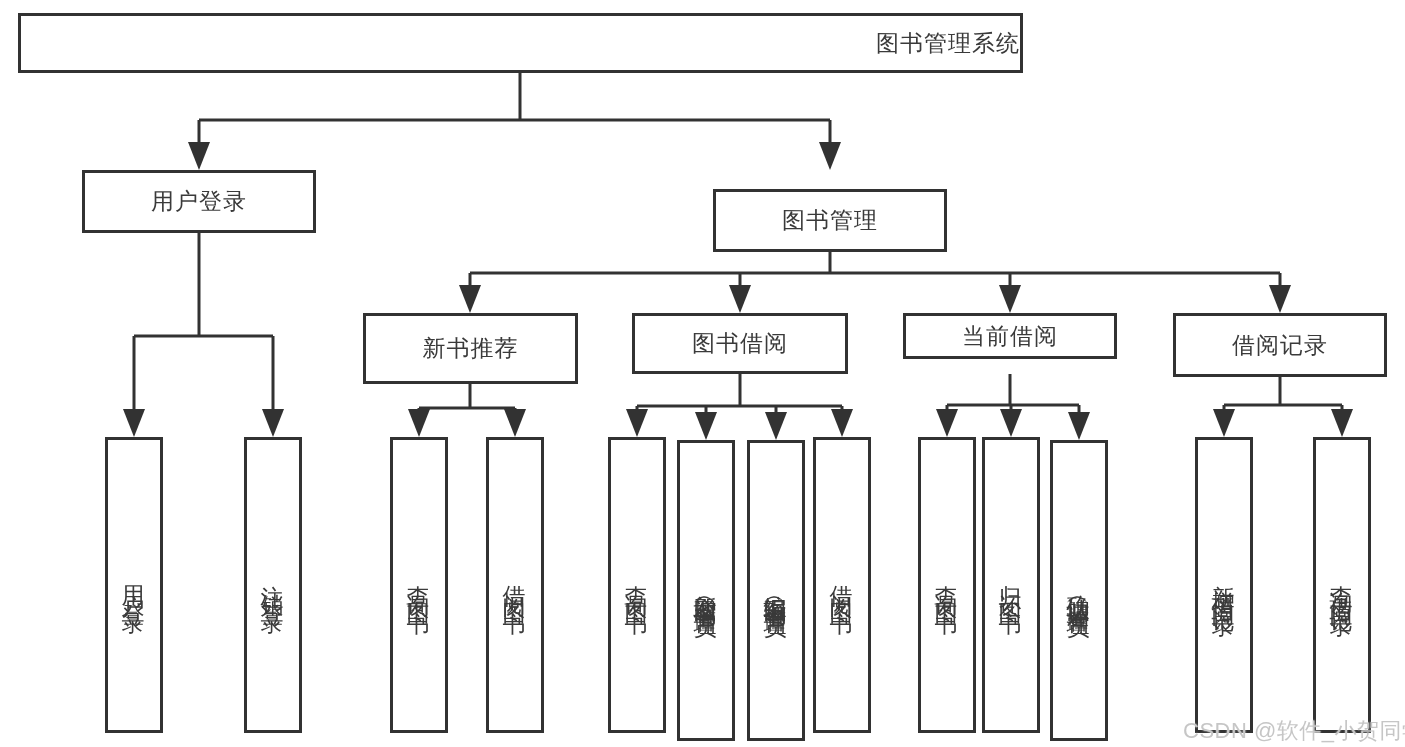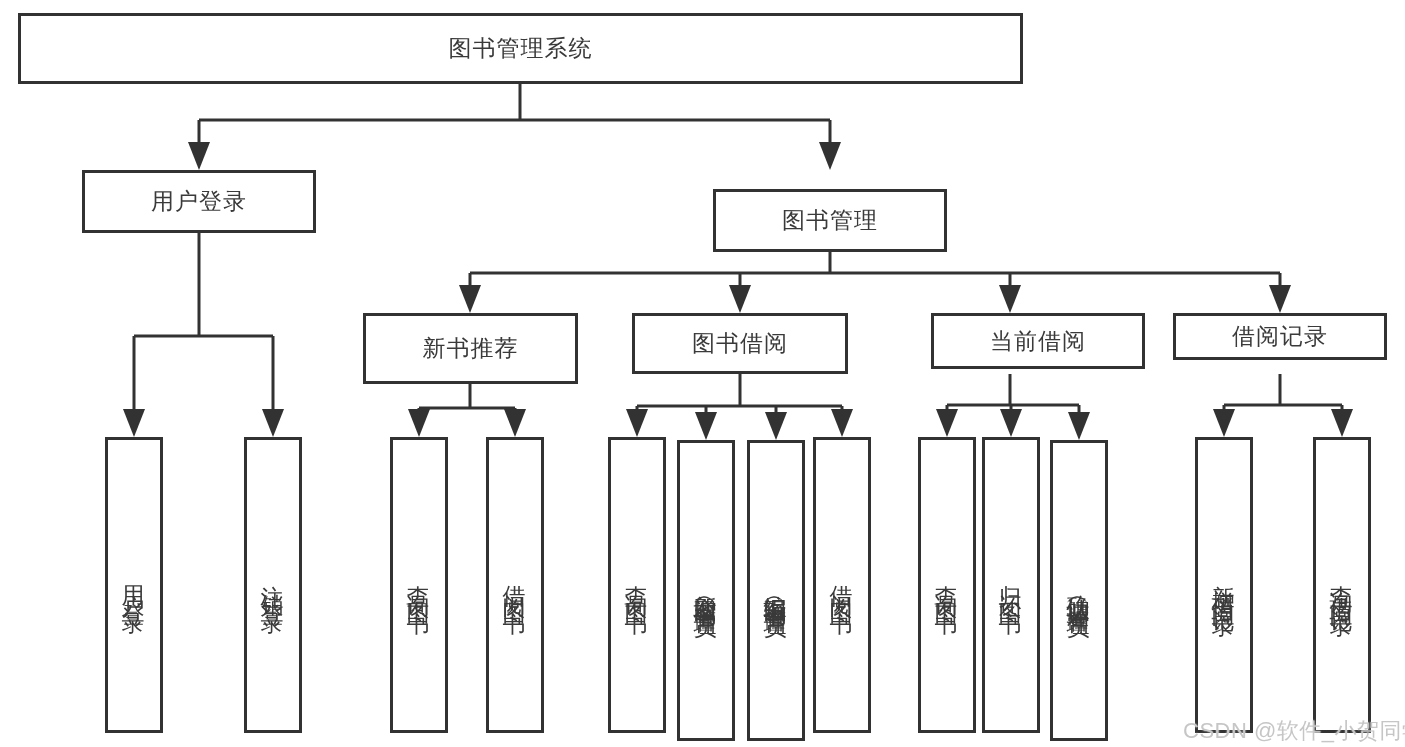--- a/index.html
+++ b/index.html
@@ -38,27 +38,27 @@
     text-orientation: mixed;
     font-size: 23px;
     color: #3a3a3a;
     white-space: nowrap;
   }
   .ls4  { letter-spacing: 9px; }
   .ls6  { letter-spacing: 6px; }
   .ls10 { letter-spacing: 3px; }
 
   
-  .n-root   { left: 18px;   top: 13px;  width: 1005px; height: 71px; }
+  .n-root   { left: 18px;   top: 13px;  width: 1005px; height: 60px; justify-content: flex-end; }
   .n-l2a    { left: 82px;   top: 170px; width: 234px;  height: 63px; }
   .n-l2b    { left: 713px;  top: 170px; width: 234px;  height: 63px; margin-top: 19px; }
   .n-l3a    { left: 363px;  top: 313px; width: 215px;  height: 71px; }
   .n-l3b    { left: 632px;  top: 313px; width: 216px;  height: 61px; }
-  .n-l3c    { left: 903px;  top: 313px; width: 214px;  height: 56px; margin-left: 28px; }
-  .n-l3d    { left: 1173px; top: 313px; width: 214px;  height: 47px; }
+  .n-l3c    { left: 903px;  top: 313px; width: 214px;  height: 46px; }
+  .n-l3d    { left: 1173px; top: 313px; width: 214px;  height: 64px; }
 
   .leaf     { top: 437px; width: 58px; height: 296px; }
   .leaf-tall{ top: 440px; width: 58px; height: 301px; }
   .n-g1a { left: 105px; }
   .n-g1b { left: 244px; }
   .n-g2a { left: 390px; }
   .n-g2b { left: 486px; }
   .n-g3a { left: 608px; }
   .n-g3b { left: 677px; }
   .n-g3c { left: 747px; }

